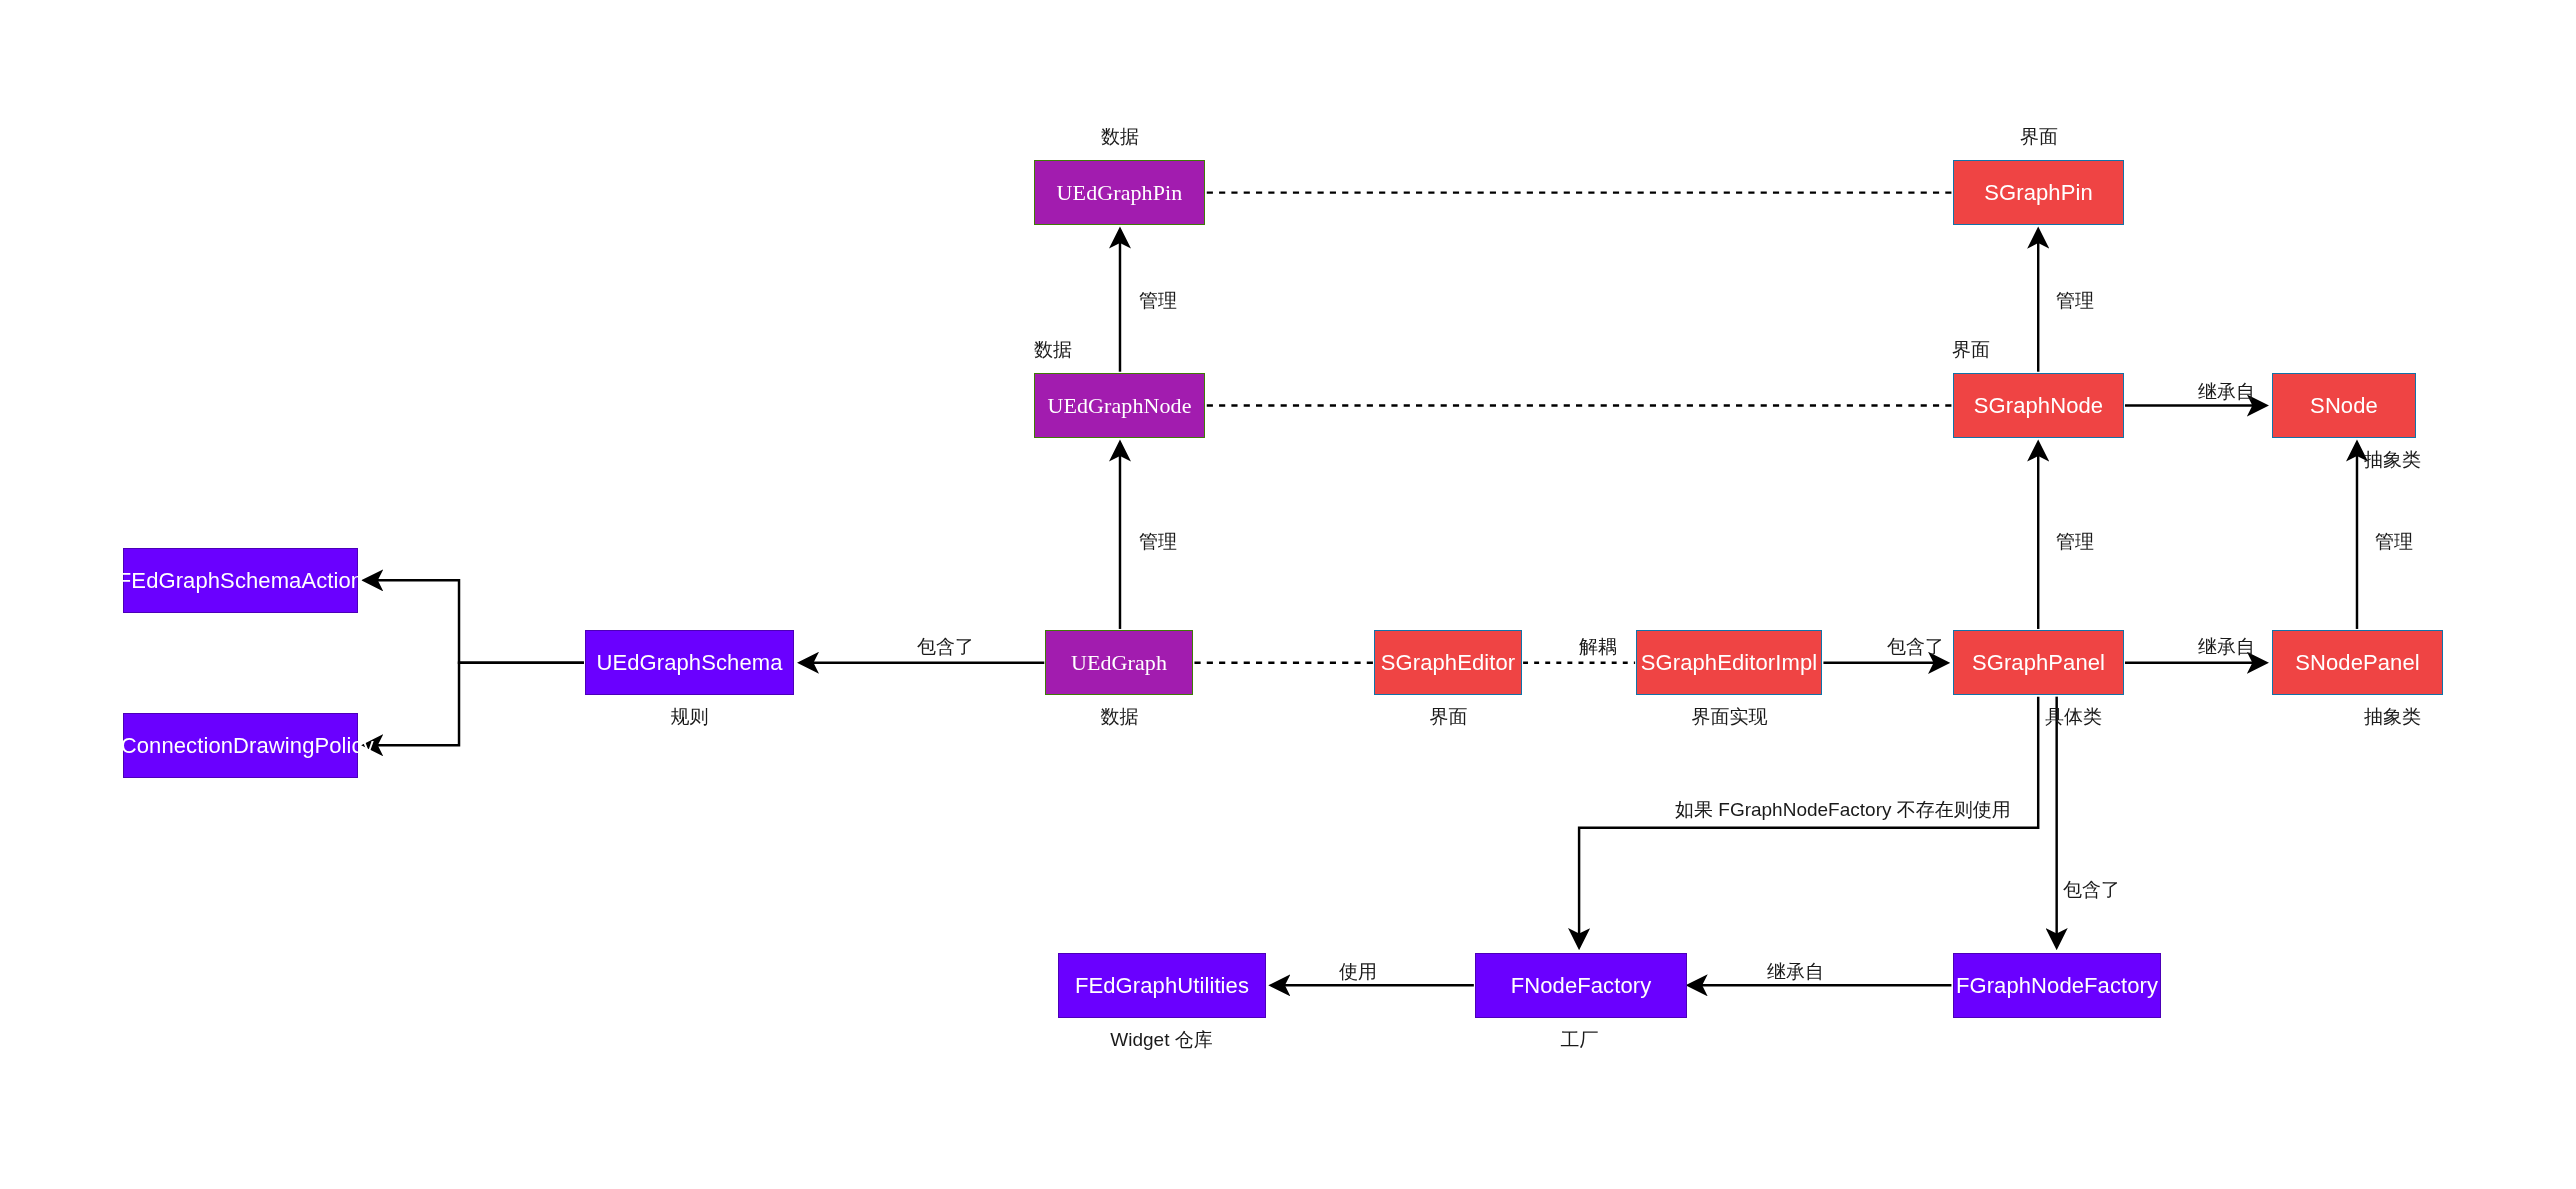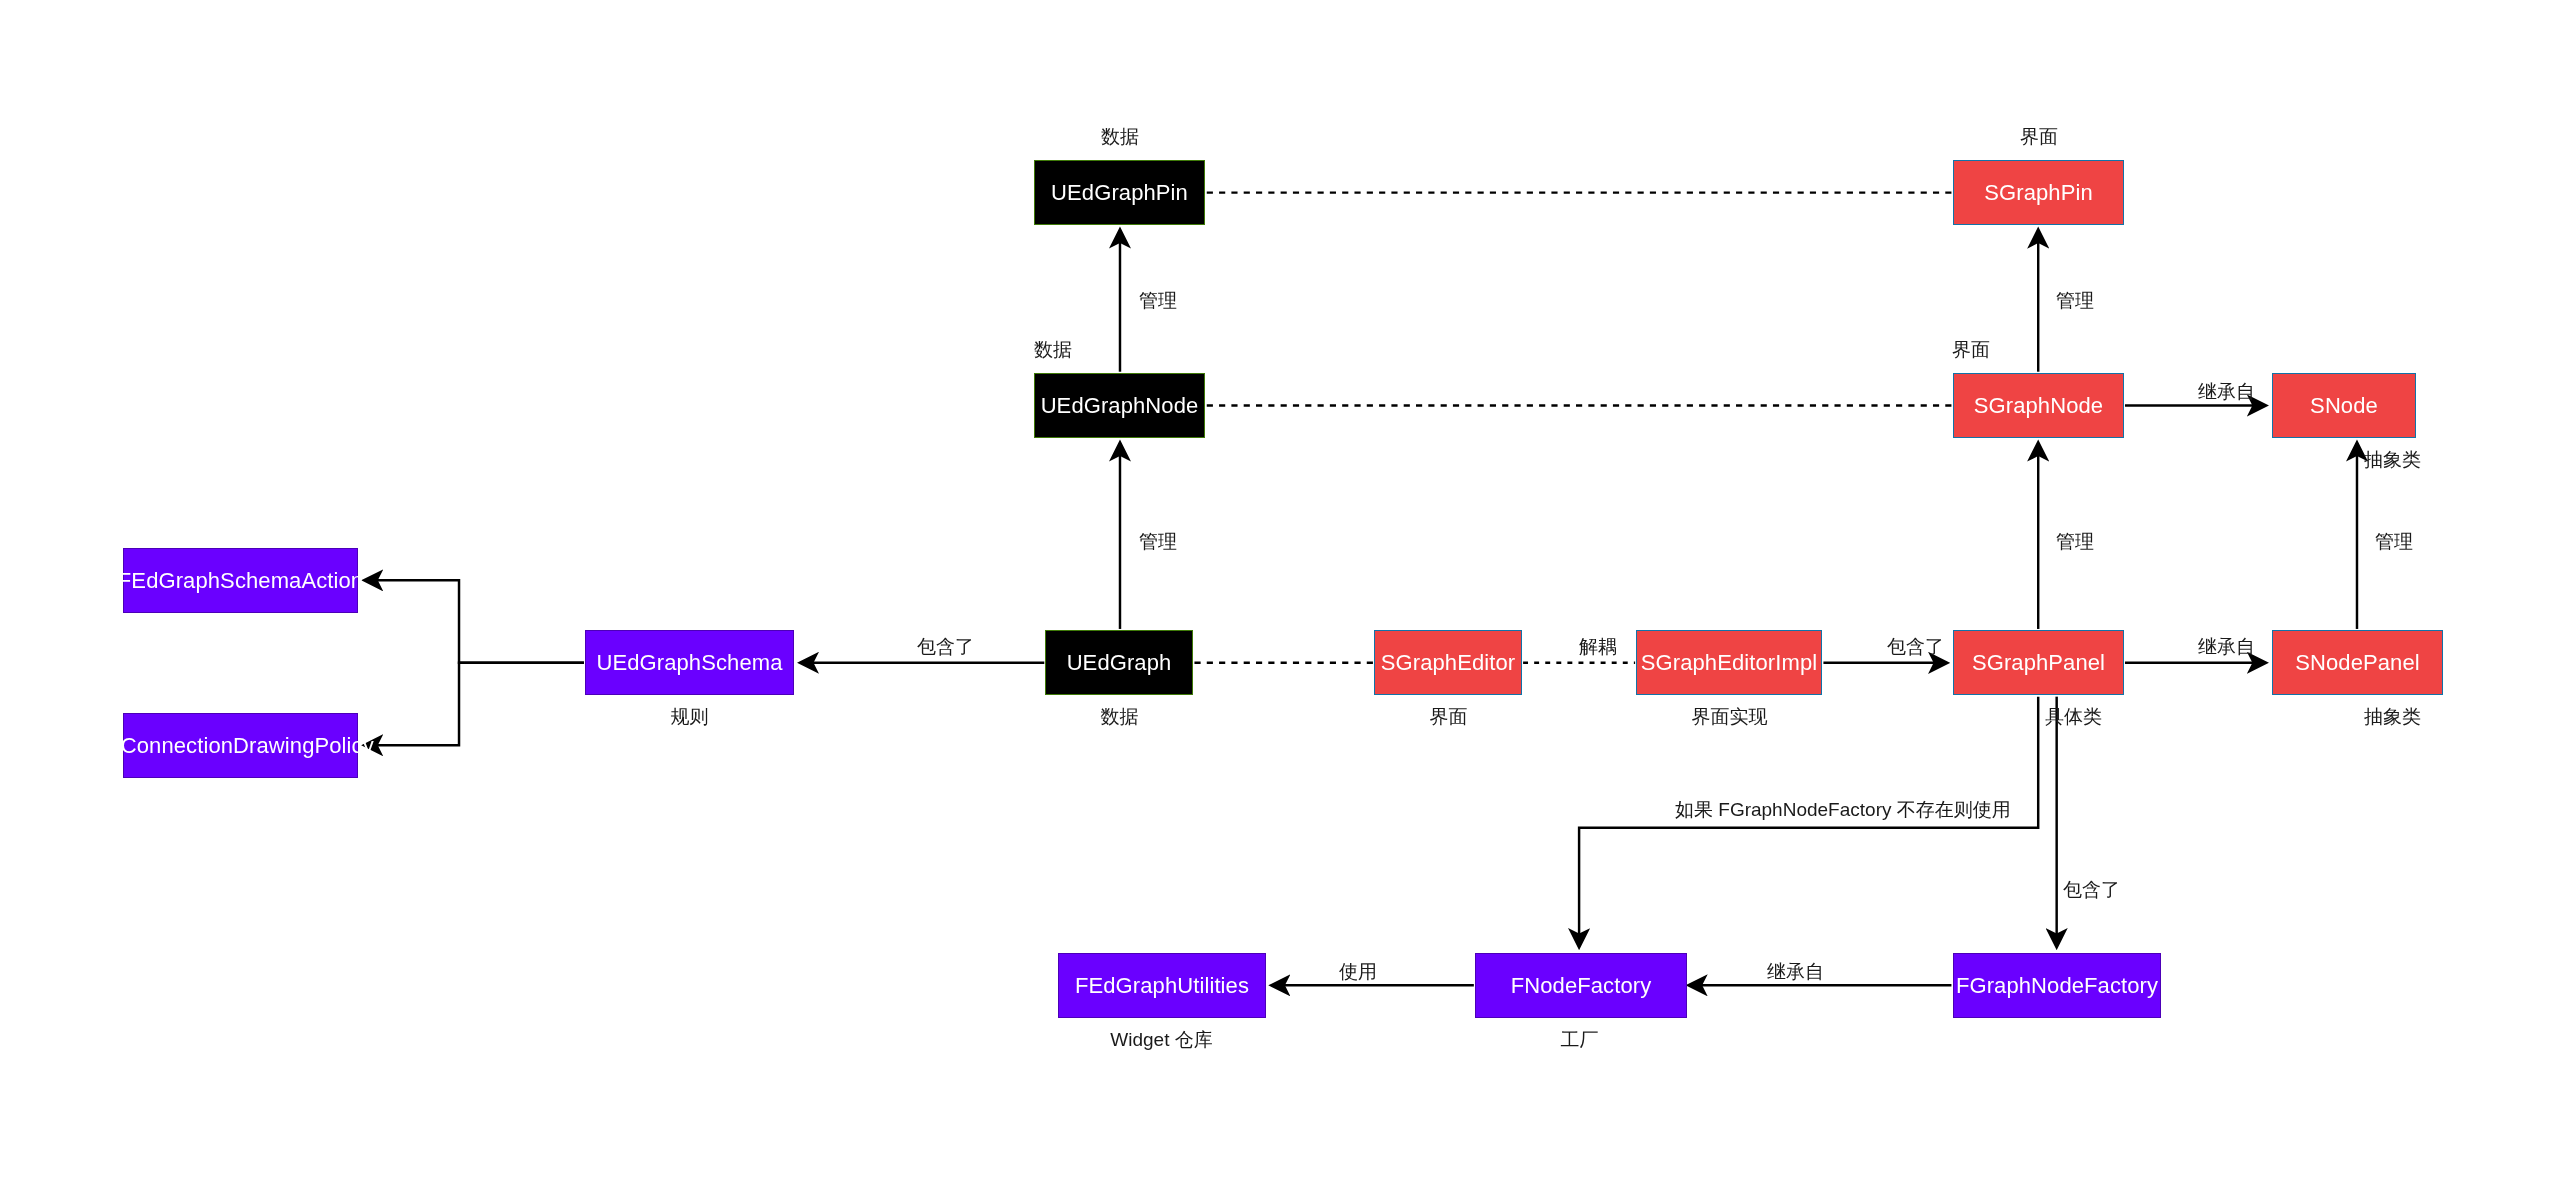--- a/index.html
+++ b/index.html
@@ -33,22 +33,23 @@
     align-items: center;
     justify-content: center;
     color: #ffffff;
     font-size: 22px;
     font-family: "Liberation Sans", "DejaVu Sans", sans-serif;
     letter-spacing: 0.1px;
     white-space: nowrap;
     z-index: 5;
   }
   .node.green {
-    background: #000000;
+    background: #a21caf;
     border: 1.2px solid #3F7A08;
+    font-family: Liberation Serif, serif;
   }
   .node.blue {
     background: #ef4444;
     border: 1.2px solid #1173A8;
   }
   .node.purple {
     background: #6A00FF;
     border: 1.2px solid #4C00B8;
   }
   .edge-label {

